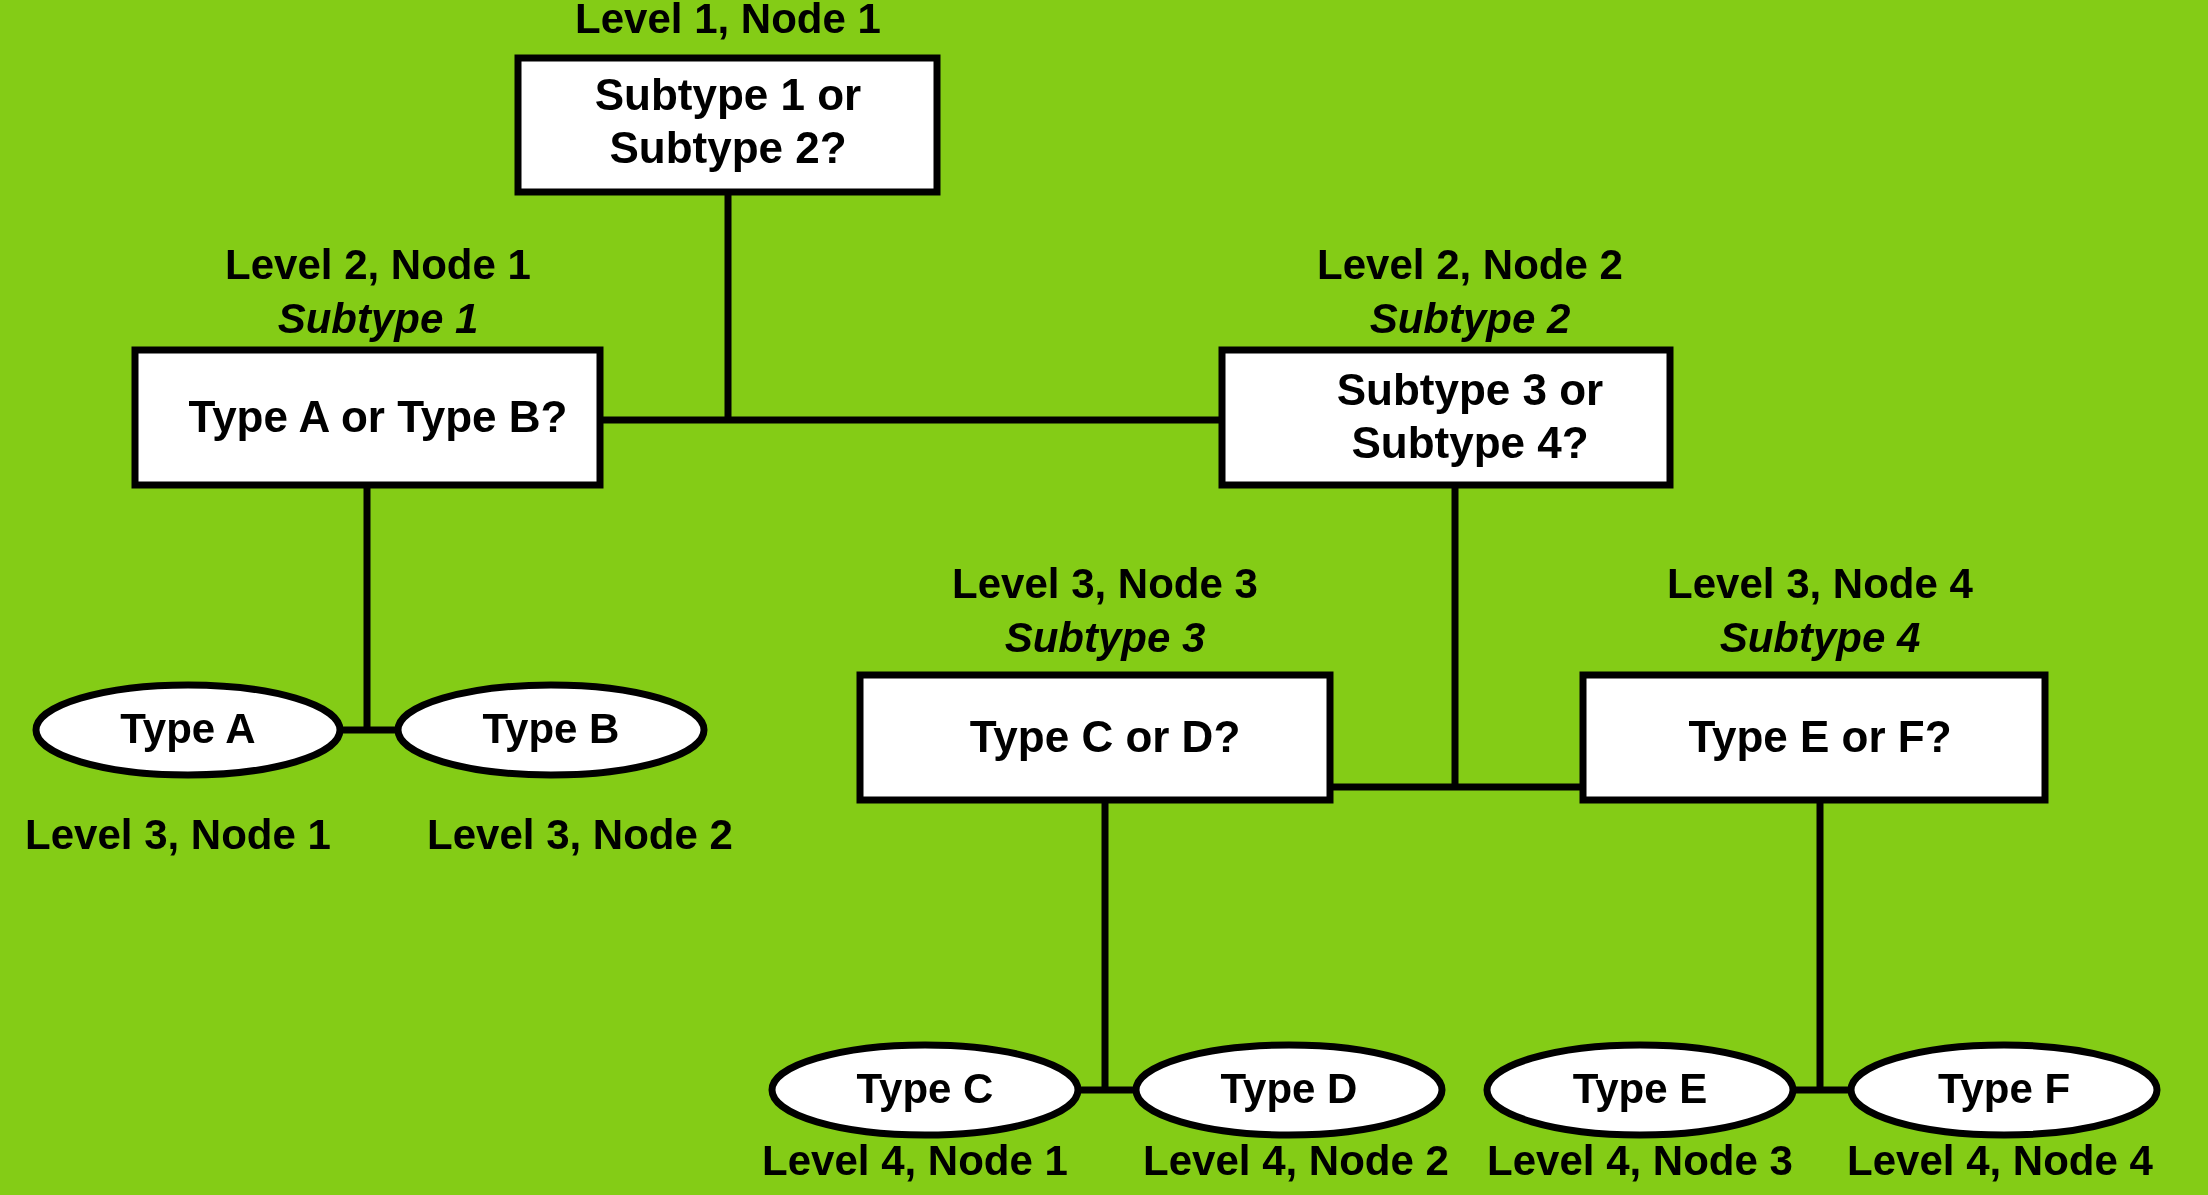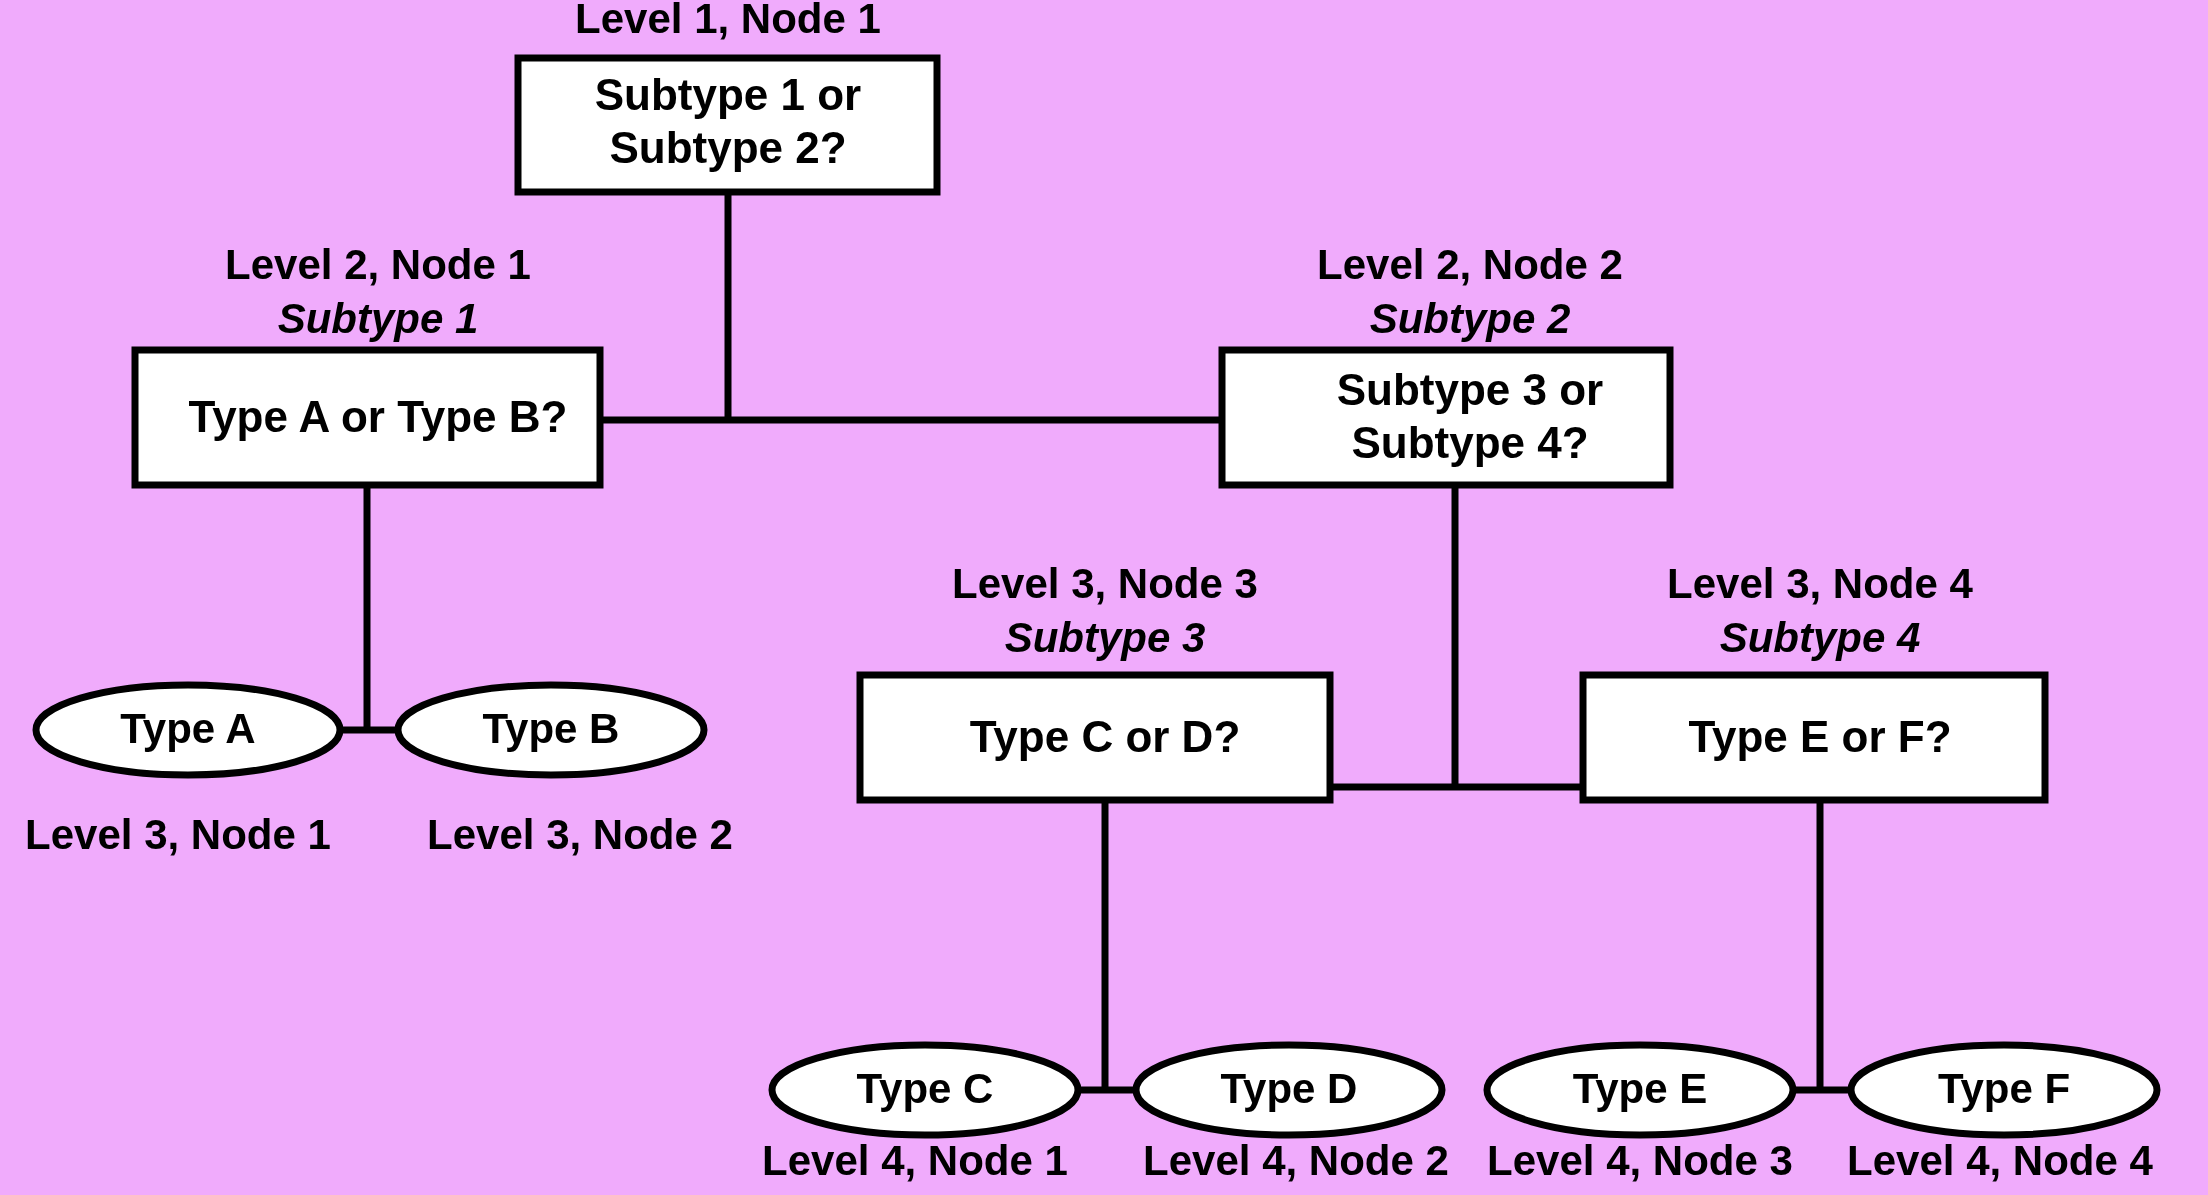--- a/index.html
+++ b/index.html
@@ -10,21 +10,21 @@
   body {
     width: 2208px;
     height: 1195px;
     font-family: "Liberation Sans", sans-serif;
     overflow: hidden;
   }
   #diagram-root {
     position: relative;
     width: 2208px;
     height: 1195px;
-    background: #f0abfc;
+    background: #84cc16;
   }
   svg#tree-svg {
     display: block;
     width: 2208px;
     height: 1195px;
   }
   .node-box {
     fill: #ffffff;
     stroke: #000000;
     stroke-width: 7;

